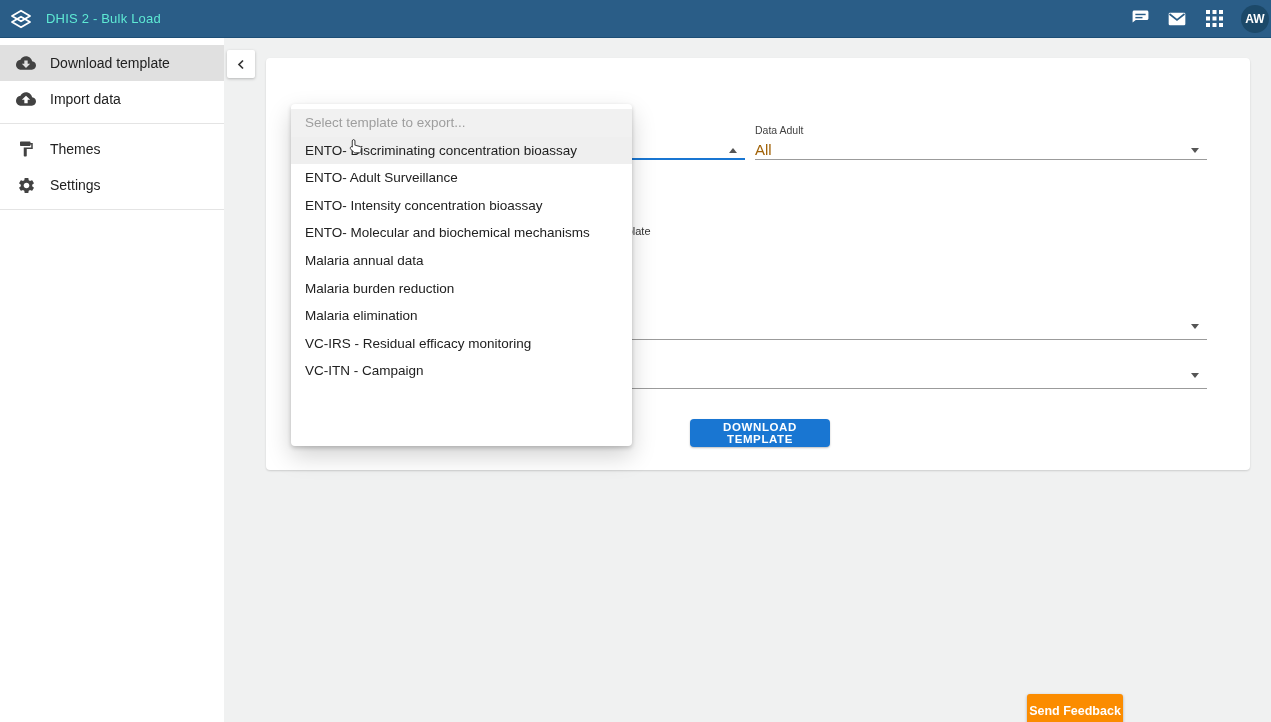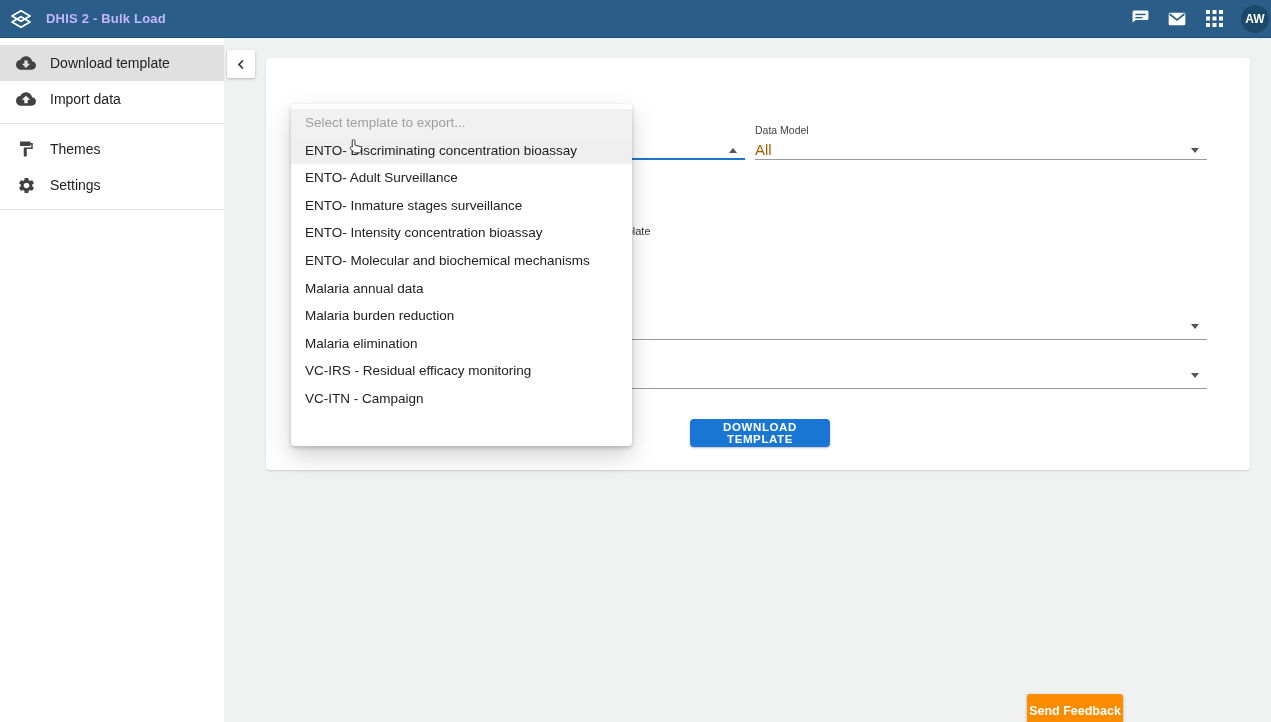--- a/index.html
+++ b/index.html
@@ -14,21 +14,21 @@
   
   .topbar {
     position:absolute; left:0; top:0; width:1271px; height:38px;
     background:var(--header_bg,#2a5d87);
     display:flex; align-items:center; justify-content:space-between;
     border-bottom:1px solid #1d4e75;
     z-index:20;
   }
   .h-left { display:flex; align-items:center; padding-left:9px; }
   .logo { width:24px; height:24px; display:flex; align-items:center; justify-content:center; margin-right:13px; }
-  .app-title { color:#c4b5fd; font-size:13px; font-weight:bold; letter-spacing:.2px; }
+  .app-title { color:#5eead4; font-size:13px; font-weight:normal; letter-spacing:.2px; }
   .h-right { display:flex; align-items:center; gap:17px; padding-right:2px; }
   .hicon { width:20px; height:20px; display:flex; align-items:center; justify-content:center; cursor:pointer; }
   .avatar {
     width:28px; height:28px; border-radius:50%;
     background:var(--avatar_bg,#1c4969);
     color:#fff; font-size:12px; font-weight:bold;
     display:flex; align-items:center; justify-content:center; cursor:pointer;
   }
 
   
@@ -193,41 +193,40 @@
   <svg width="10" height="11" viewBox="0 0 10 11">
     <path d="M7 1.5 L3 5.5 L7 9.5" stroke="#333" stroke-width="1.7" fill="none"></path>
   </svg>
 </button>
 
 <section class="card">
 
   <div class="u-line focus" style="left:26px; top:100px; width:453px;"></div>
   <span class="caret-up" style="left:463px; top:90px;"></span>
 
-  <div class="dm-label">Data Model</div>
+  <div class="dm-label">Data Adult</div>
   <div class="dm-value">All</div>
   <div class="u-line" style="left:489px; top:101px; width:452px;"></div>
   <span class="caret-down" style="left:925px; top:90px;"></span>
 
   <div class="partial-text">the template</div>
 
   <div class="u-line" style="left:26px; top:281px; width:915px;"></div>
   <span class="caret-down" style="left:925px; top:266px;"></span>
 
   <div class="u-line" style="left:26px; top:330px; width:915px;"></div>
   <span class="caret-down" style="left:925px; top:315px;"></span>
 
   <button class="download-btn">DOWNLOAD TEMPLATE</button>
 </section>
 
 <div class="menu">
   <div class="mi placeholder">Select template to export...</div>
   <div class="mi hovered">ENTO- Discriminating concentration bioassay</div>
   <div class="mi">ENTO- Adult Surveillance</div>
-  <div class="mi">ENTO- Inmature stages surveillance</div>
   <div class="mi">ENTO- Intensity concentration bioassay</div>
   <div class="mi">ENTO- Molecular and biochemical mechanisms</div>
   <div class="mi">Malaria annual data</div>
   <div class="mi">Malaria burden reduction</div>
   <div class="mi">Malaria elimination</div>
   <div class="mi">VC-IRS - Residual efficacy monitoring</div>
   <div class="mi">VC-ITN - Campaign</div>
 </div>
 
 <span class="cursor-glyph">

